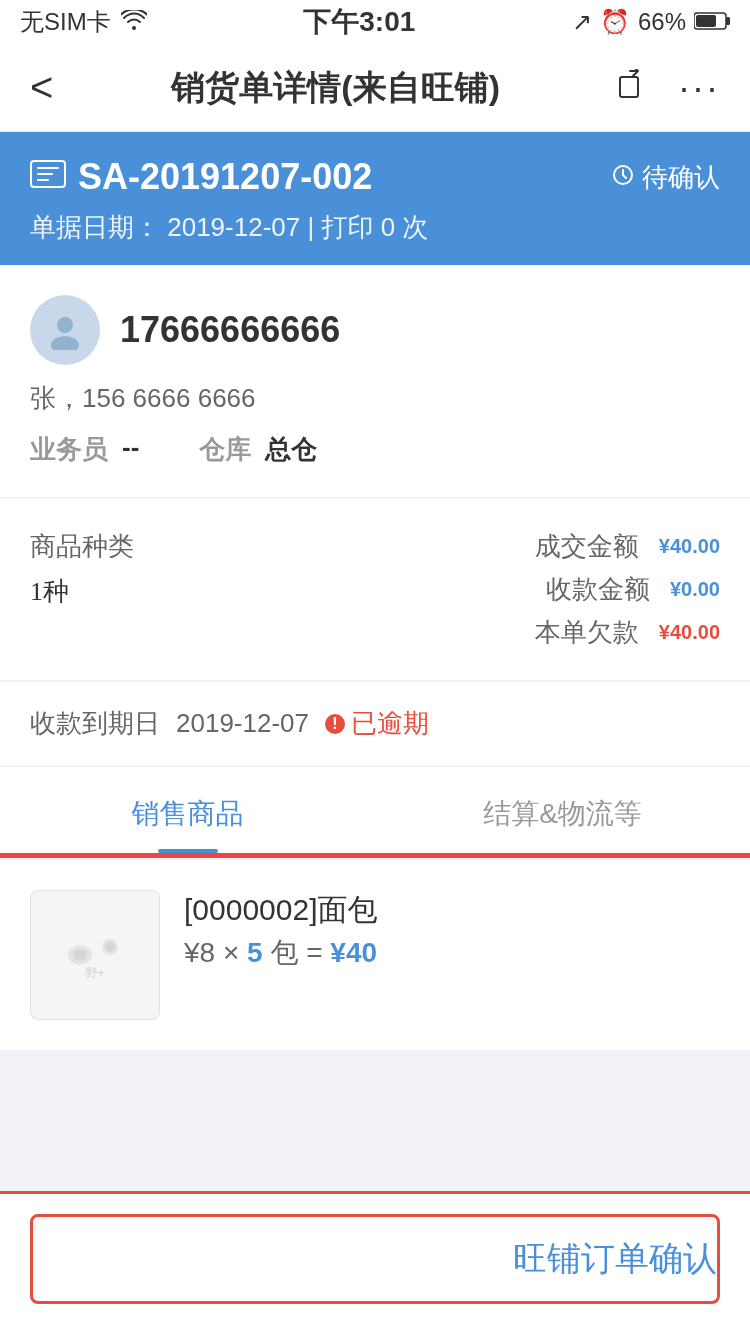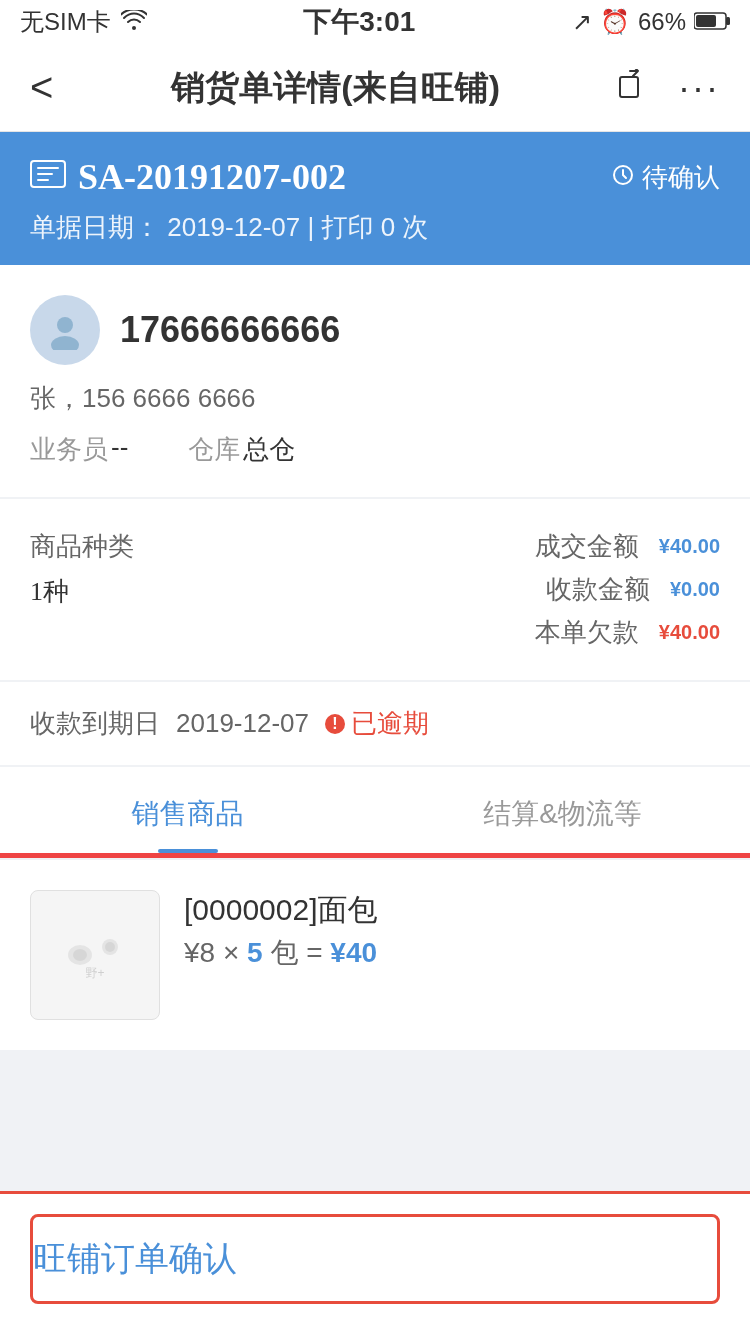--- a/index.html
+++ b/index.html
@@ -115,21 +115,21 @@
       font-size: 26px;
       color: #666;
       margin-bottom: 16px;
     }
     .customer-meta {
       display: flex;
       gap: 60px;
       font-size: 26px;
       color: #666;
     }
-    .meta-item { display: flex; gap: 3px; }
+    .meta-item { display: flex; gap: 14px; font-weight: bold; }
     .meta-label { color: #999; }
     .meta-value { color: #333; }
 
     
     .summary-section {
       background: #fff;
       padding: 30px;
       margin-bottom: 2px;
       display: flex;
       justify-content: space-between;
@@ -297,21 +297,21 @@
       height: 90px;
       background: #fff;
       border: 3px solid #e74c3c;
       border-radius: 8px;
       font-size: 34px;
       color: #4A90D9;
       font-weight: 500;
       cursor: pointer;
       display: flex;
       align-items: center;
-      justify-content: flex-start;
+      justify-content: flex-end;
     }
   </style>
 </head>
 <body>
 
 <div class="status-bar">
   <div class="status-left">
     <span>无SIM卡</span>
     <span>
       <svg width="26" height="20" viewBox="0 0 26 20">
@@ -346,21 +346,21 @@
         <rect x="2" y="8" width="18" height="20" rx="2" stroke="#333" stroke-width="2"></rect>
         <path d="M12 2l8 0M20 2l-5-5M20 2l-5 5" stroke="#333" stroke-width="2" stroke-linecap="round"></path>
       </svg>
     </span>
     <span class="nav-icon" style="font-size:36px; letter-spacing:2px;">···</span>
   </div>
 </div>
 
 <div class="order-header">
   <div class="order-id-row">
-    <div style="display:flex;align-items:center;gap:12px;font-family:Liberation Serif, serif;">
+    <div style="display:flex;align-items:center;gap:12px;">
       <span style="color:#fff;font-size:30px;">
         <svg width="36" height="28" viewBox="0 0 36 28" fill="none">
           <rect x="1" y="1" width="34" height="26" rx="3" stroke="white" stroke-width="2"></rect>
           <path d="M8 8h20M8 14h14M8 20h10" stroke="white" stroke-width="2" stroke-linecap="round"></path>
         </svg>
       </span>
       <span class="order-id">SA-20191207-002</span>
     </div>
     <div class="order-status">
       <span>

